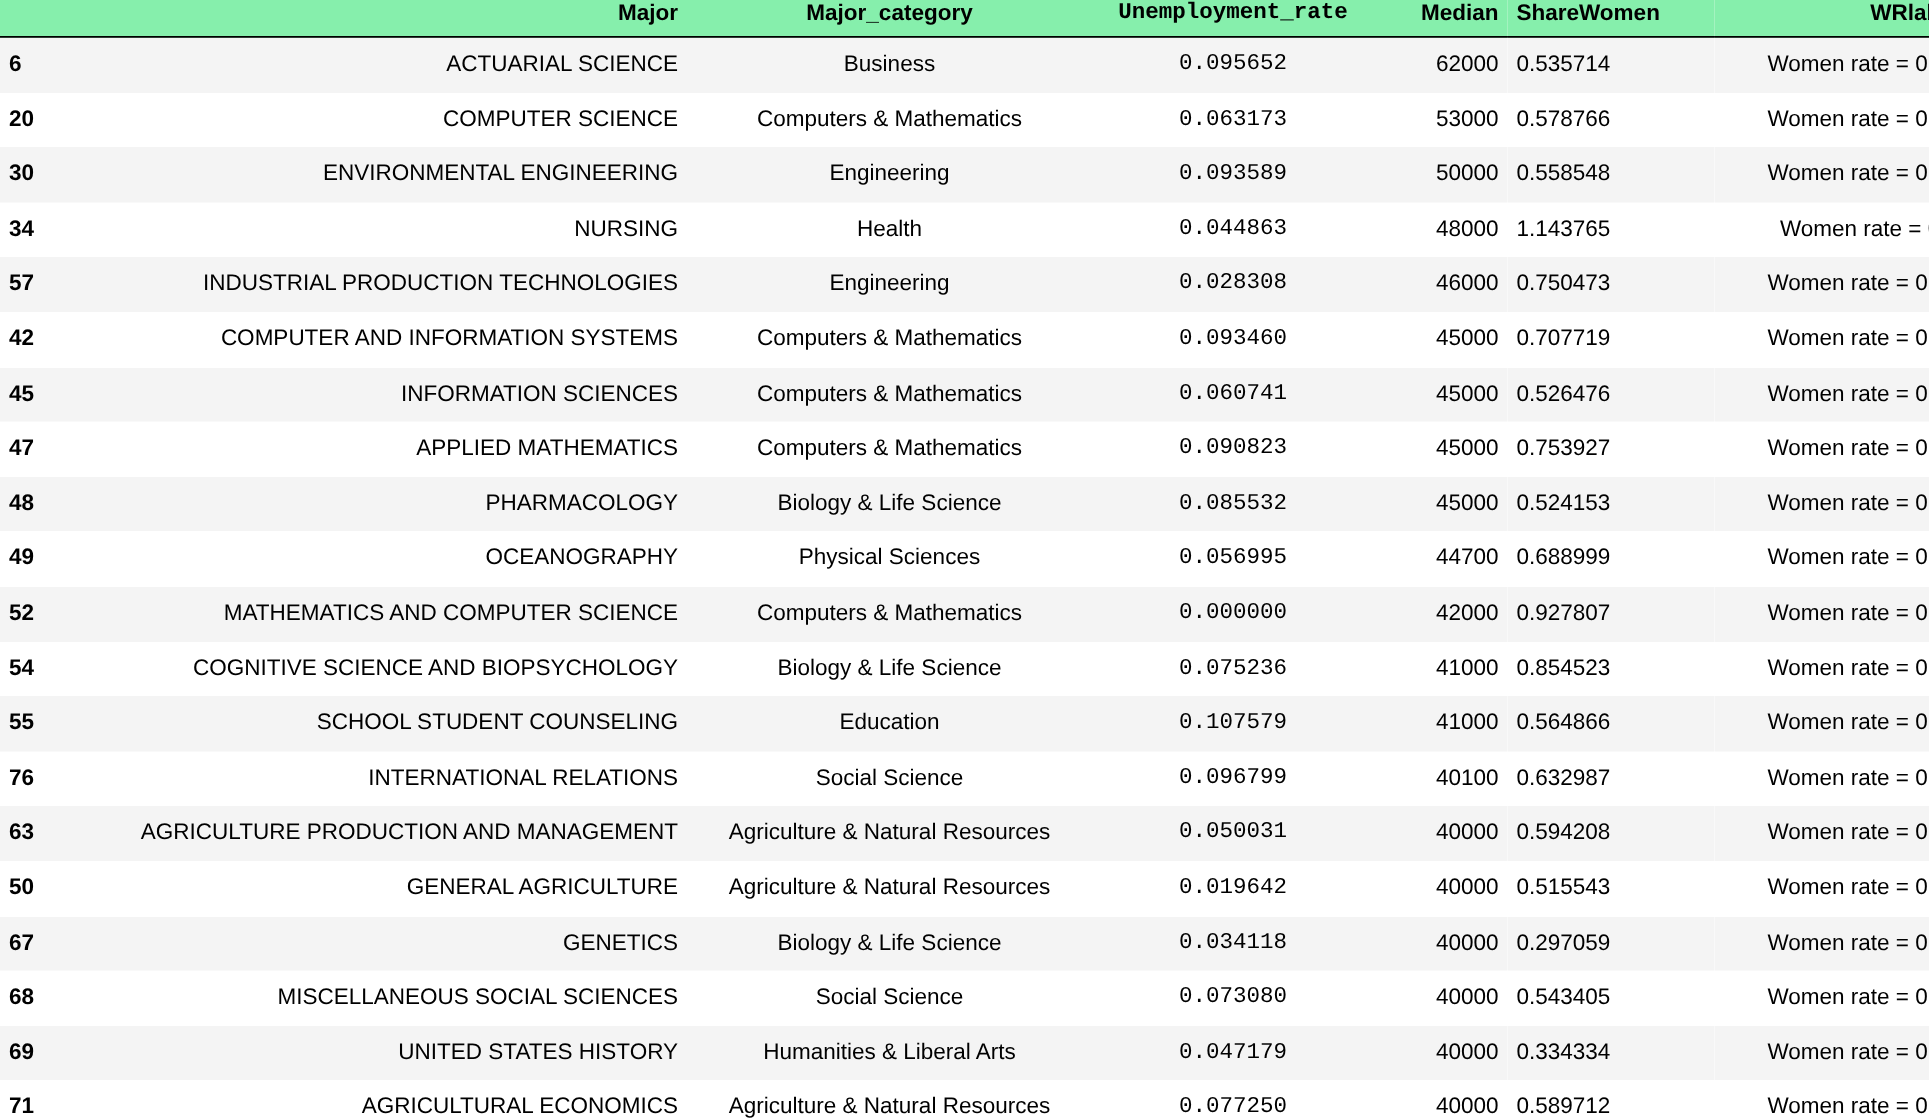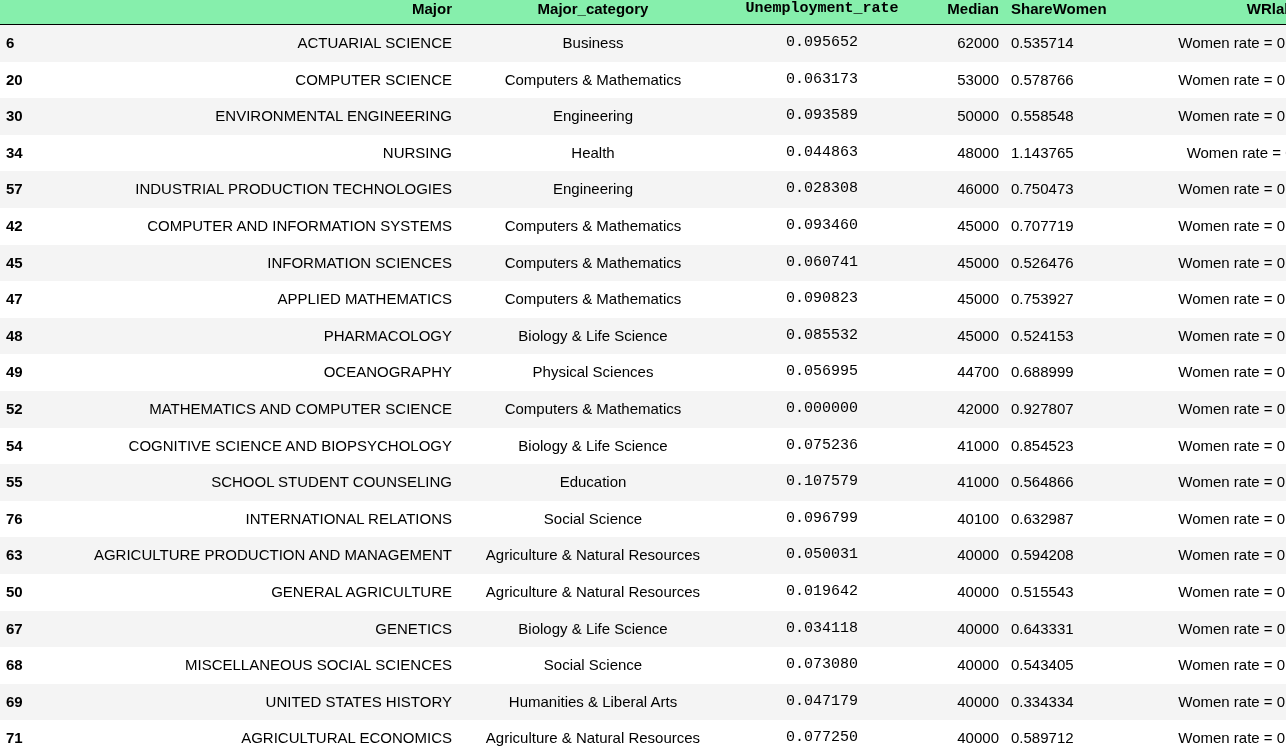--- a/index.html
+++ b/index.html
@@ -221,21 +221,21 @@
         <td class="col-median">40000</td>
         <td class="col-share">0.515543</td>
         <td class="col-wrlabel">Women rate = 0.52</td>
       </tr>
       <tr>
         <td class="col-index">67</td>
         <td class="col-major">GENETICS</td>
         <td class="col-category">Biology &amp; Life Science</td>
         <td class="col-unemp">0.034118</td>
         <td class="col-median">40000</td>
-        <td class="col-share">0.643331</td>
+        <td class="col-share">0.297059</td>
         <td class="col-wrlabel">Women rate = 0.64</td>
       </tr>
       <tr>
         <td class="col-index">68</td>
         <td class="col-major">MISCELLANEOUS SOCIAL SCIENCES</td>
         <td class="col-category">Social Science</td>
         <td class="col-unemp">0.073080</td>
         <td class="col-median">40000</td>
         <td class="col-share">0.543405</td>
         <td class="col-wrlabel">Women rate = 0.54</td>

